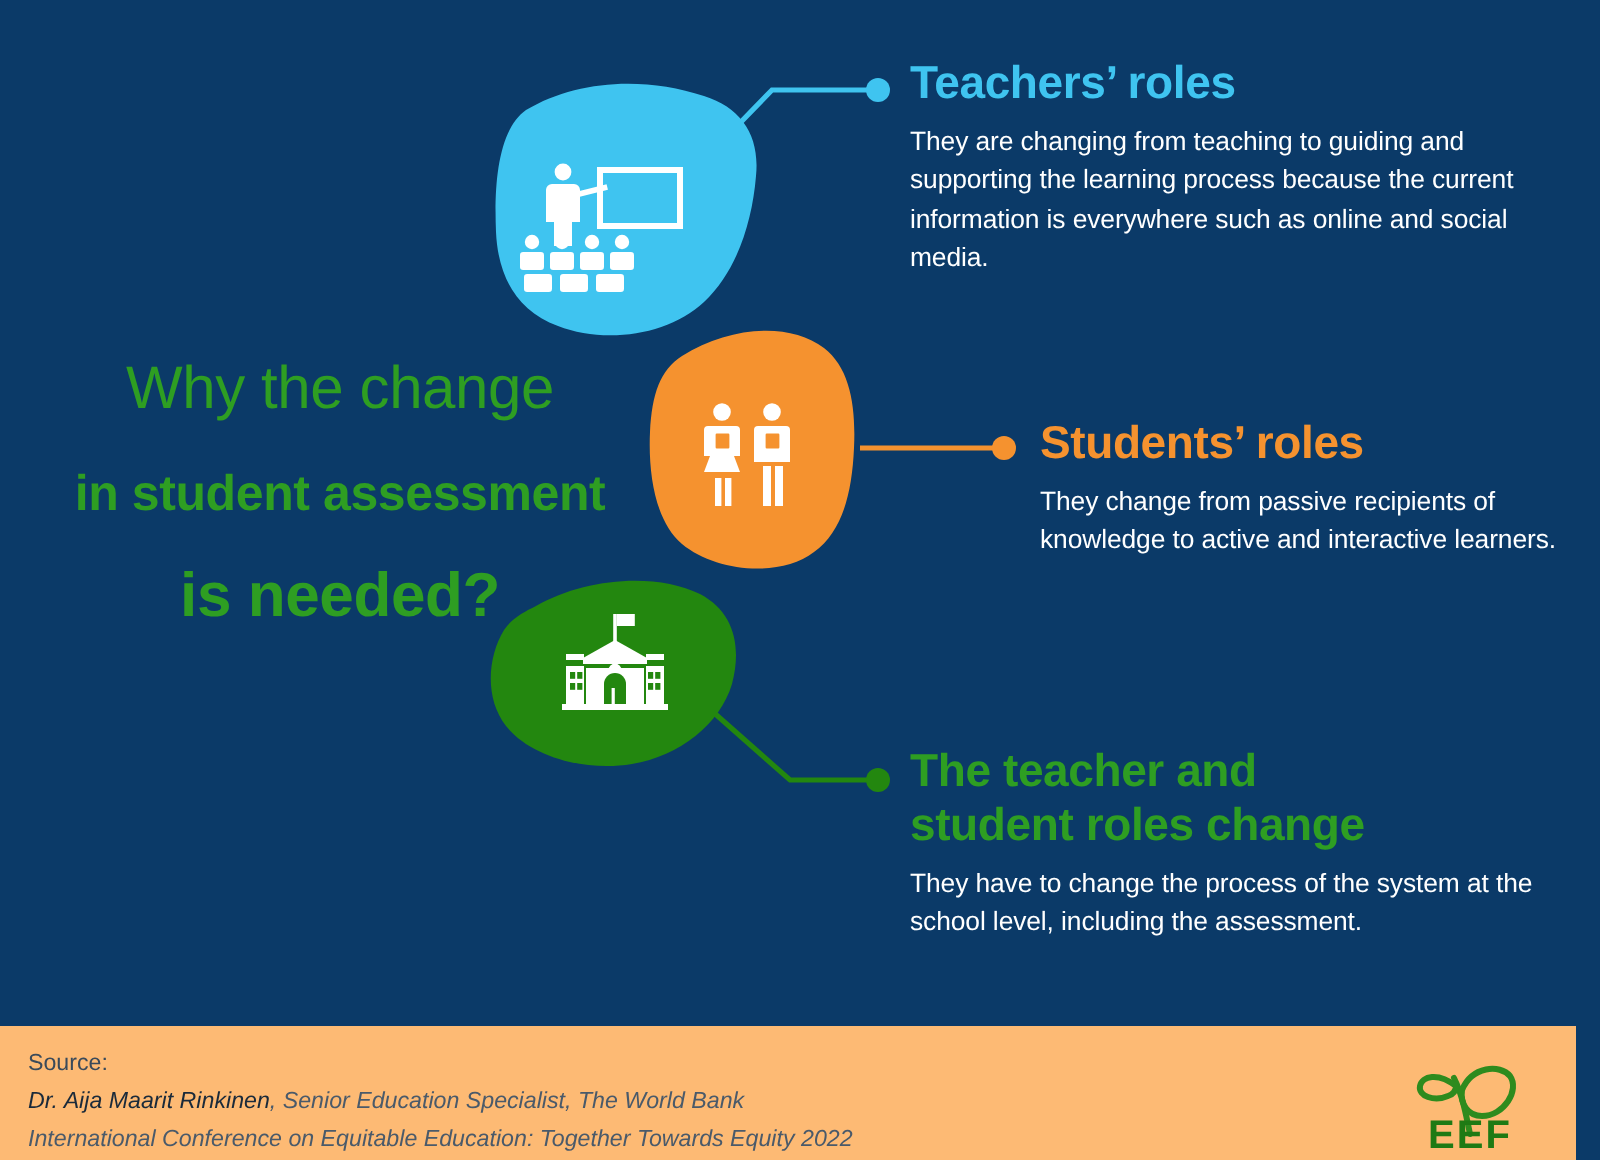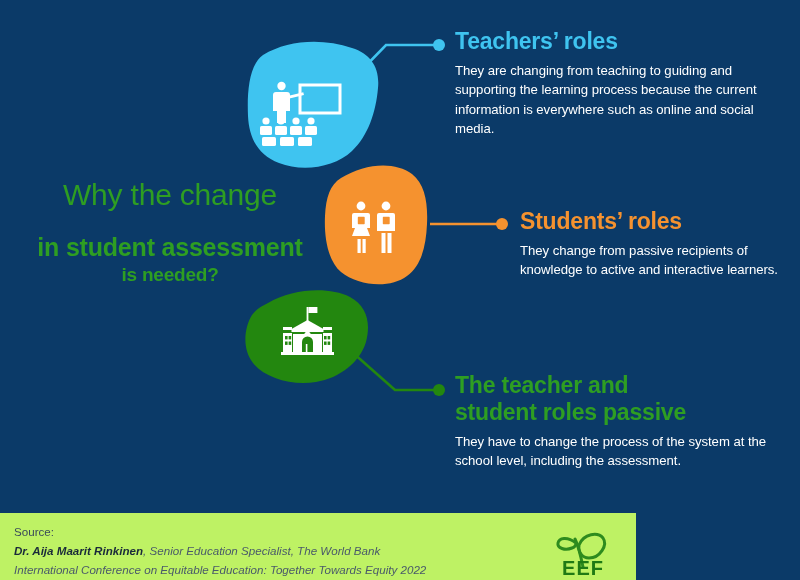--- a/index.html
+++ b/index.html
@@ -21,49 +21,49 @@
   
   .art { position:absolute; left:0; top:0; width:800px; height:513px; }
 
   
   .headline {
     position:absolute; left:12px; top:178px; width:316px;
     text-align:center; color:#2e9e22; line-height:1.16;
   }
   .headline .l1 { font-size:30px; font-weight:normal; letter-spacing:-.2px; display:block; }
   .headline .l2 { font-size:25px; font-weight:bold; letter-spacing:-.2px; display:block; margin-top:20px;}
-  .headline .l3 { font-size:19px; font-weight:bold; letter-spacing:-.2px; display:block; margin-top:2px;}
+  .headline .l3 { font-size:31px; font-weight:bold; letter-spacing:-.2px; display:block; margin-top:18px;}
 
   
   .block { position:absolute; }
   .block h2 {
     font-size:23px; font-weight:bold; line-height:1.17; margin-bottom:6px;
     letter-spacing:-.2px;
   }
   .block p {
     font-size:13.2px; color:#ffffff; line-height:1.47; letter-spacing:-.05px;
   }
   #block-teachers { left:455px; top:28px; width:325px; }
   #block-teachers h2 { color:#3fc4f0; }
   #block-students { left:520px; top:208px; width:265px; }
   #block-students h2 { color:#f5922f; }
   #block-roles    { left:455px; top:372px; width:330px; }
   #block-roles h2 { color:#2e9e22; }
 
   
   .footer {
-    position:absolute; left:0; top:513px; width:636px; height:67px;
-    background:#bef264;
+    position:absolute; left:0; top:513px; width:788px; height:67px;
+    background:#fdba74;
   }
   .footer .src {
     position:absolute; left:14px; top:10px; width:640px;
     color:#3a4a5a; font-size:11.6px; line-height:1.62;
   }
   .footer .src .lbl { color:#3a4a5a; }
-  .footer .src .name { font-weight:bold; font-style:italic; color:#1a2a3a; }
+  .footer .src .name { font-weight:normal; font-style:italic; color:#1a2a3a; }
   .footer .src .ital { font-style:italic; color:#4a5a6a; }
   .logo { position:absolute; right:22px; top:14px; width:62px; height:46px; }
   .logo-word {
     position:absolute; right:22px; top:44px; width:62px; text-align:center;
     color:#1f7a14; font-size:20px; font-weight:bold; letter-spacing:1px;
     font-family:"Liberation Sans", sans-serif;
   }
 </style>
 </head>
 <body>
@@ -209,21 +209,21 @@
     </div>
 
     <div class="block" id="block-students">
       <h2>Students’ roles</h2>
       <p>They change from passive recipients of knowledge to active and interactive learners.</p>
     </div>
 
     <div class="block" id="block-roles">
       <h2>
         <span>The teacher and</span><br>
-        <span>student roles passive</span>
+        <span>student roles change</span>
       </h2>
       <p>They have to change the process of the system at the school level, including the assessment.</p>
     </div>
 
   </div>
 
   <div class="footer">
     <div class="src">
       <div class="lbl">Source:</div>
       <div><span class="name">Dr. Aija Maarit Rinkinen</span><span class="ital">, Senior Education Specialist, The World Bank</span></div>

